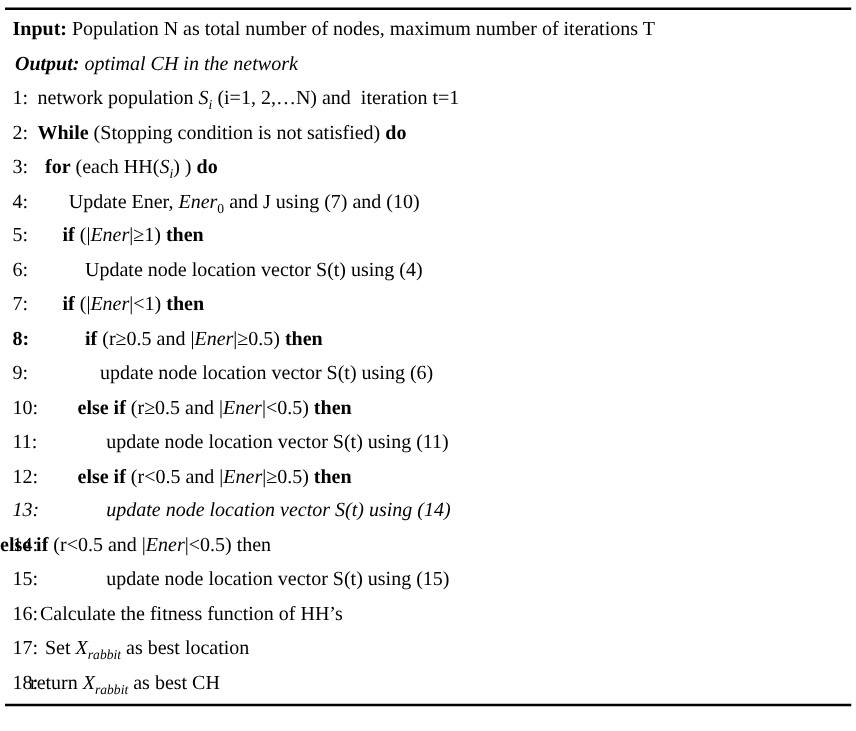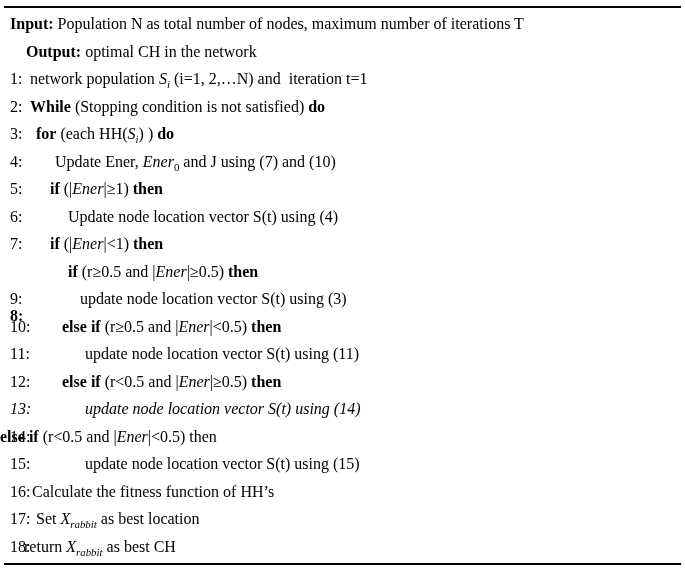--- a/index.html
+++ b/index.html
@@ -35,45 +35,45 @@
     white-space: nowrap;
   }
   .line-num {
     position: absolute;
     left: 10px;
     top: 0;
   }
   .line-text .seg {
     white-space: pre-wrap;
   }
-  .s-b  { font-weight: bold; margin-top: 44px; }
+  .s-b  { font-weight: bold; }
   .s-i  { font-style: italic; }
   sub.seg {
     font-size: 0.68em;
     line-height: 0;
   }
   .s-subi { font-style: italic; }
 </style>
 </head>
 <body>
 
 <div class="figure">
   <div class="rule"></div>
   <div class="content" id="algo">
       <div class="line" style="padding-left: 10px;"><span class="line-text"><span class="seg s-b">Input:</span><span class="seg s-n"> Population N as total number of nodes, maximum number of iterations T</span></span></div>
-      <div class="line" style="padding-left: 26px;"><span class="line-text"><span class="seg s-b">Output:</span><span class="seg s-n"> optimal CH in the network</span></span></div>
+      <div class="line" style="padding-left: 12px; font-style: italic;"><span class="line-text"><span class="seg s-b">Output:</span><span class="seg s-n"> optimal CH in the network</span></span></div>
       <div class="line" style="padding-left: 30px;"><span class="line-num">1:</span><span class="line-text"><span class="seg s-n">network population </span><span class="seg s-i">S</span><sub class="seg s-subi">i</sub><span class="seg s-n"> (i=1, 2,…N) and  iteration t=1</span></span></div>
       <div class="line" style="padding-left: 30px;"><span class="line-num">2:</span><span class="line-text"><span class="seg s-b">While</span><span class="seg s-n"> (Stopping condition is not satisfied) </span><span class="seg s-b">do</span></span></div>
       <div class="line" style="padding-left: 36px;"><span class="line-num">3:</span><span class="line-text"><span class="seg s-b">for</span><span class="seg s-n"> (each HH(</span><span class="seg s-i">S</span><sub class="seg s-subi">i</sub><span class="seg s-n">) ) </span><span class="seg s-b">do</span></span></div>
       <div class="line" style="padding-left: 55px;"><span class="line-num">4:</span><span class="line-text"><span class="seg s-n">Update Ener, </span><span class="seg s-i">Ener</span><sub class="seg s-sub">0</sub><span class="seg s-n"> and J using (7) and (10)</span></span></div>
       <div class="line" style="padding-left: 50px;"><span class="line-num">5:</span><span class="line-text"><span class="seg s-b">if</span><span class="seg s-n"> (|</span><span class="seg s-i">Ener</span><span class="seg s-n">|≥1) </span><span class="seg s-b">then</span></span></div>
       <div class="line" style="padding-left: 68px;"><span class="line-num">6:</span><span class="line-text"><span class="seg s-n">Update node location vector S(t) using (4)</span></span></div>
       <div class="line" style="padding-left: 50px;"><span class="line-num">7:</span><span class="line-text"><span class="seg s-b">if</span><span class="seg s-n"> (|</span><span class="seg s-i">Ener</span><span class="seg s-n">|&lt;1) </span><span class="seg s-b">then</span></span></div>
       <div class="line" style="padding-left: 68px;"><span class="line-num s-b">8:</span><span class="line-text"><span class="seg s-b">if</span><span class="seg s-n"> (r≥0.5 and |</span><span class="seg s-i">Ener</span><span class="seg s-n">|≥0.5) </span><span class="seg s-b">then</span></span></div>
-      <div class="line" style="padding-left: 80px;"><span class="line-num">9:</span><span class="line-text"><span class="seg s-n">update node location vector S(t) using (3)</span></span></div>
+      <div class="line" style="padding-left: 80px;"><span class="line-num">9:</span><span class="line-text"><span class="seg s-n">update node location vector S(t) using (6)</span></span></div>
       <div class="line" style="padding-left: 62px;"><span class="line-num">10:</span><span class="line-text"><span class="seg s-b">else if</span><span class="seg s-n"> (r≥0.5 and |</span><span class="seg s-i">Ener</span><span class="seg s-n">|&lt;0.5) </span><span class="seg s-b">then</span></span></div>
       <div class="line" style="padding-left: 85px;"><span class="line-num">11:</span><span class="line-text"><span class="seg s-n">update node location vector S(t) using (11)</span></span></div>
       <div class="line" style="padding-left: 62px;"><span class="line-num">12:</span><span class="line-text"><span class="seg s-b">else if</span><span class="seg s-n"> (r&lt;0.5 and |</span><span class="seg s-i">Ener</span><span class="seg s-n">|≥0.5) </span><span class="seg s-b">then</span></span></div>
       <div class="line" style="padding-left: 85px; font-style: italic;"><span class="line-num">13:</span><span class="line-text"><span class="seg s-n">update node location vector S(t) using (14)</span></span></div>
       <div class="line" style=""><span class="line-num">14:</span><span class="line-text"><span class="seg s-b">else if</span><span class="seg s-n"> (r&lt;0.5 and |</span><span class="seg s-i">Ener</span><span class="seg s-n">|&lt;0.5) then</span></span></div>
       <div class="line" style="padding-left: 85px;"><span class="line-num">15:</span><span class="line-text"><span class="seg s-n">update node location vector S(t) using (15)</span></span></div>
       <div class="line" style="padding-left: 32px;"><span class="line-num">16:</span><span class="line-text"><span class="seg s-n">Calculate the fitness function of HH’s</span></span></div>
       <div class="line" style="padding-left: 36px;"><span class="line-num">17:</span><span class="line-text"><span class="seg s-n">Set </span><span class="seg s-i">X</span><sub class="seg s-subi">rabbit</sub><span class="seg s-n"> as best location</span></span></div>
       <div class="line" style="padding-left: 24px;"><span class="line-num">18:</span><span class="line-text"><span class="seg s-n">return </span><span class="seg s-i">X</span><sub class="seg s-subi">rabbit</sub><span class="seg s-n"> as best CH</span></span></div>
     </div>

